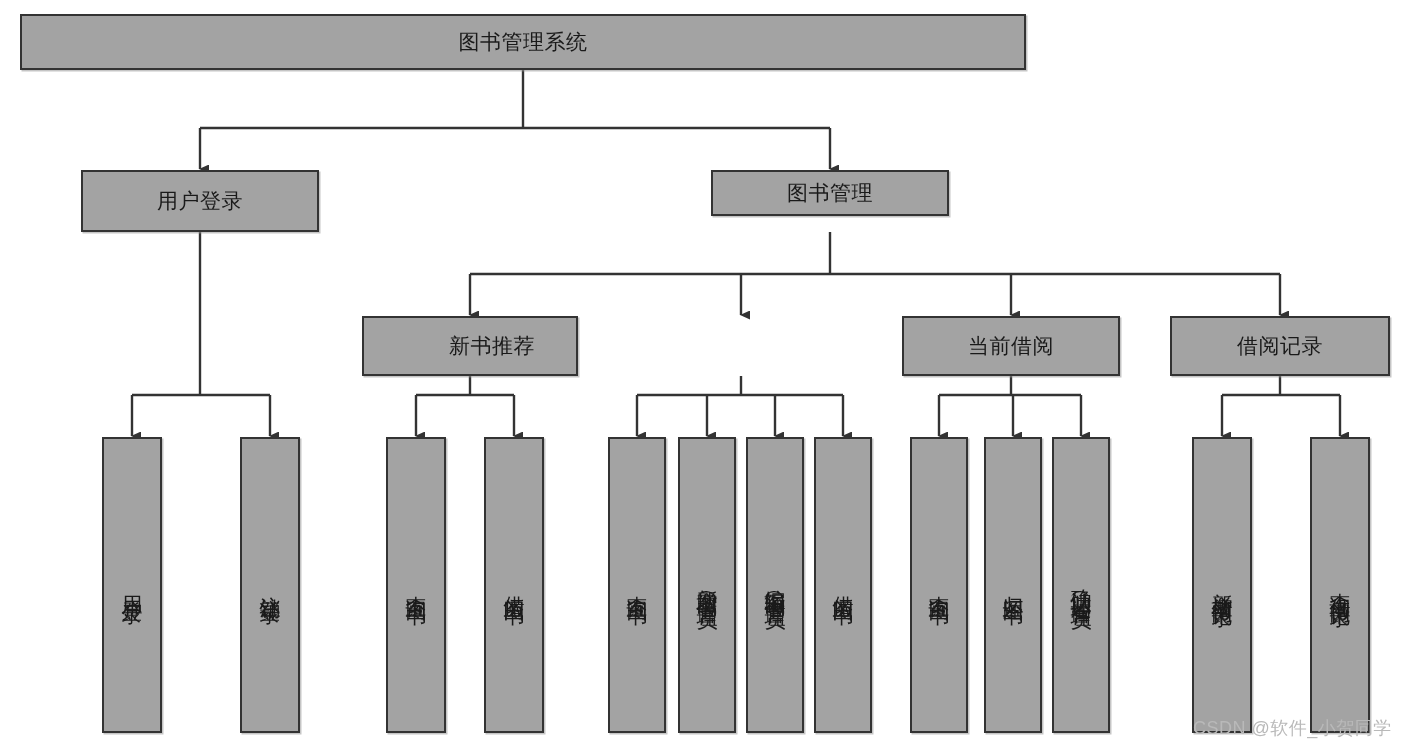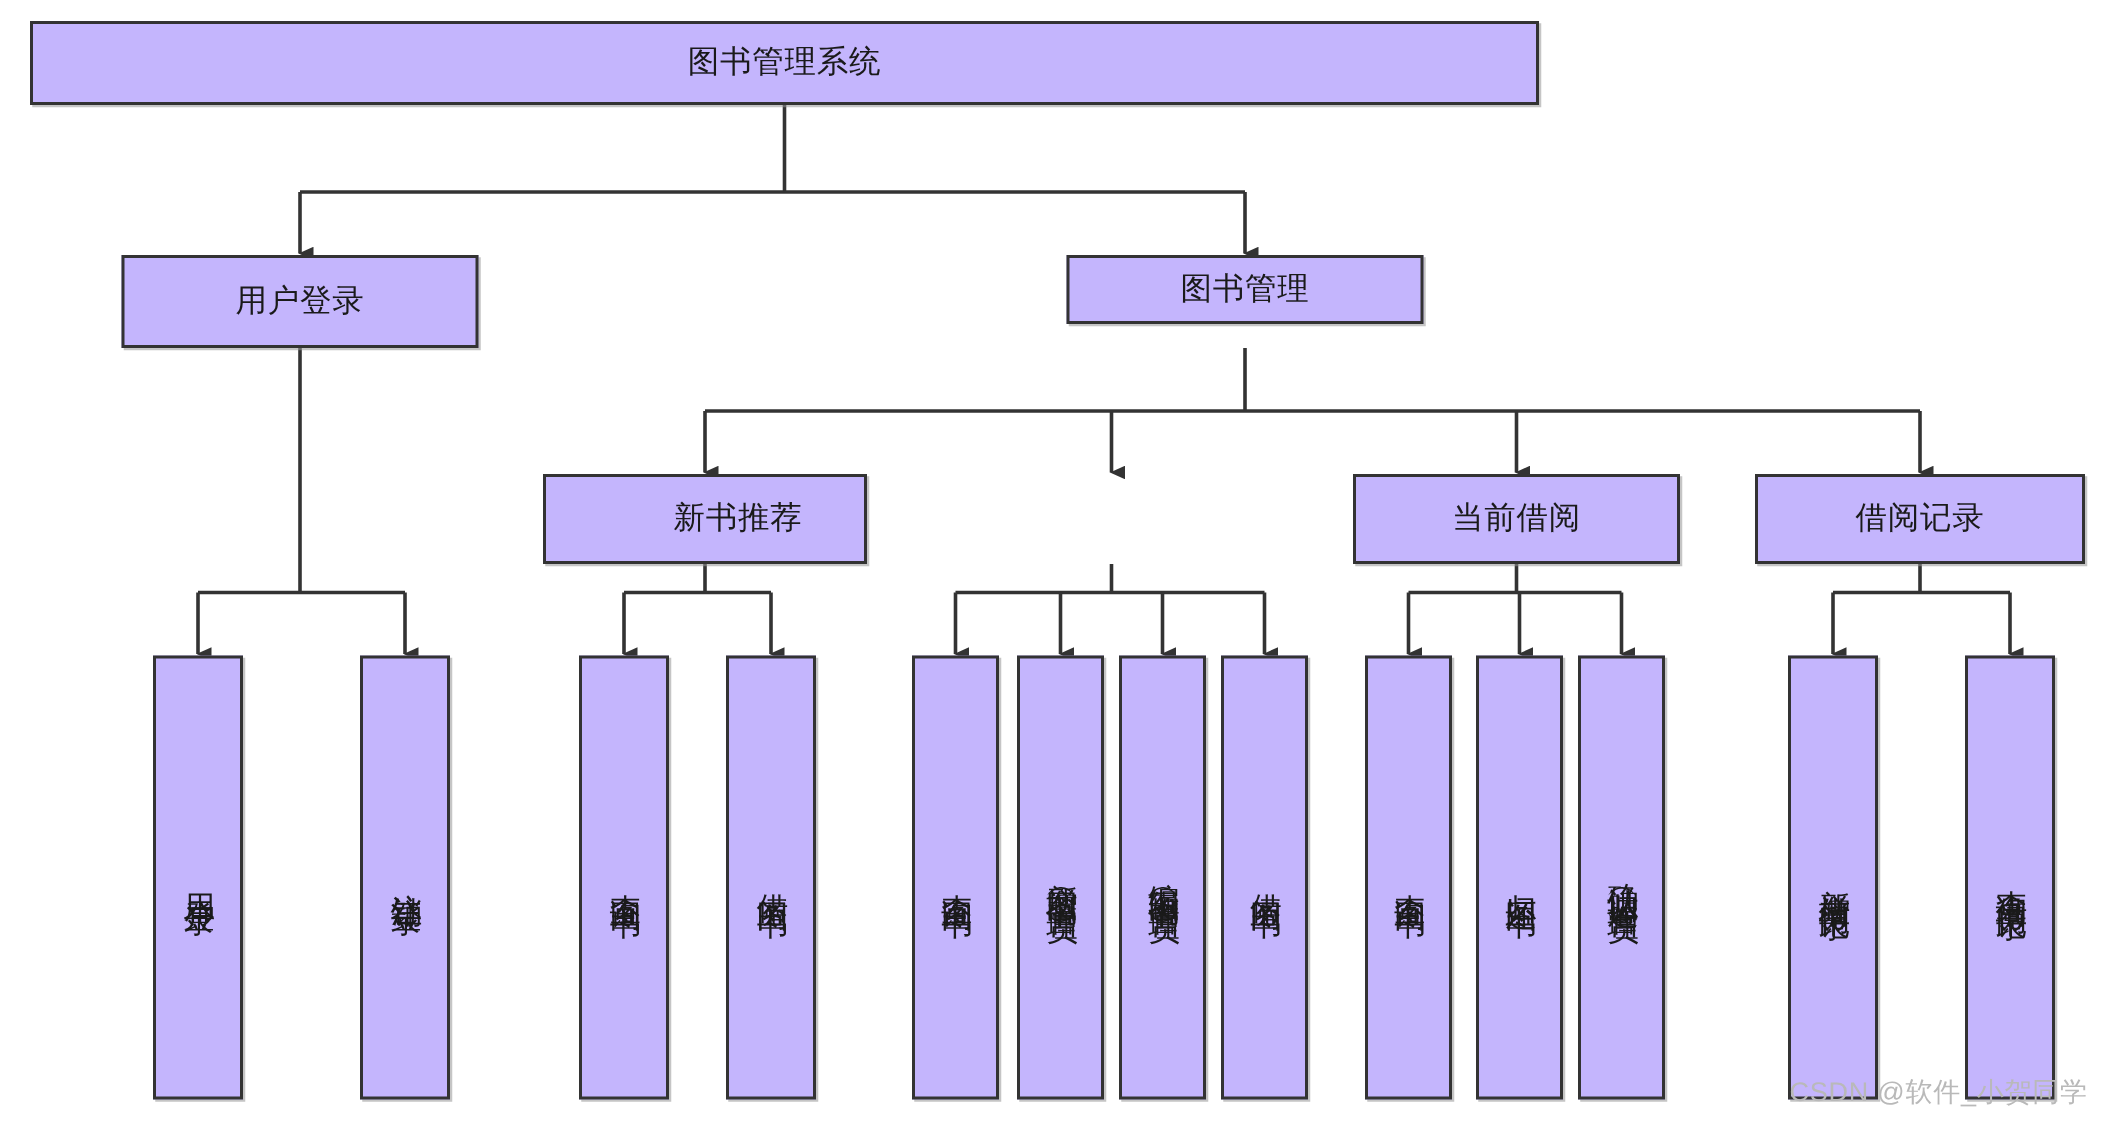--- a/index.html
+++ b/index.html
@@ -21,21 +21,21 @@
     position: absolute;
     left: 0;
     top: 0;
     width: 1405px;
     height: 747px;
   }
   .node-box {
     position: absolute;
     box-sizing: border-box;
     border: 2px solid #333333;
-    background: #c4b5fd;
+    background: #a3a3a3;
     display: flex;
     align-items: center;
     justify-content: center;
     box-shadow: 1.5px 1.5px 0px rgba(150,150,150,0.55);
   }
   .node-label-h {
     font-size: 21px;
     color: #1a1a1a;
     line-height: 1.1;
     white-space: nowrap;

